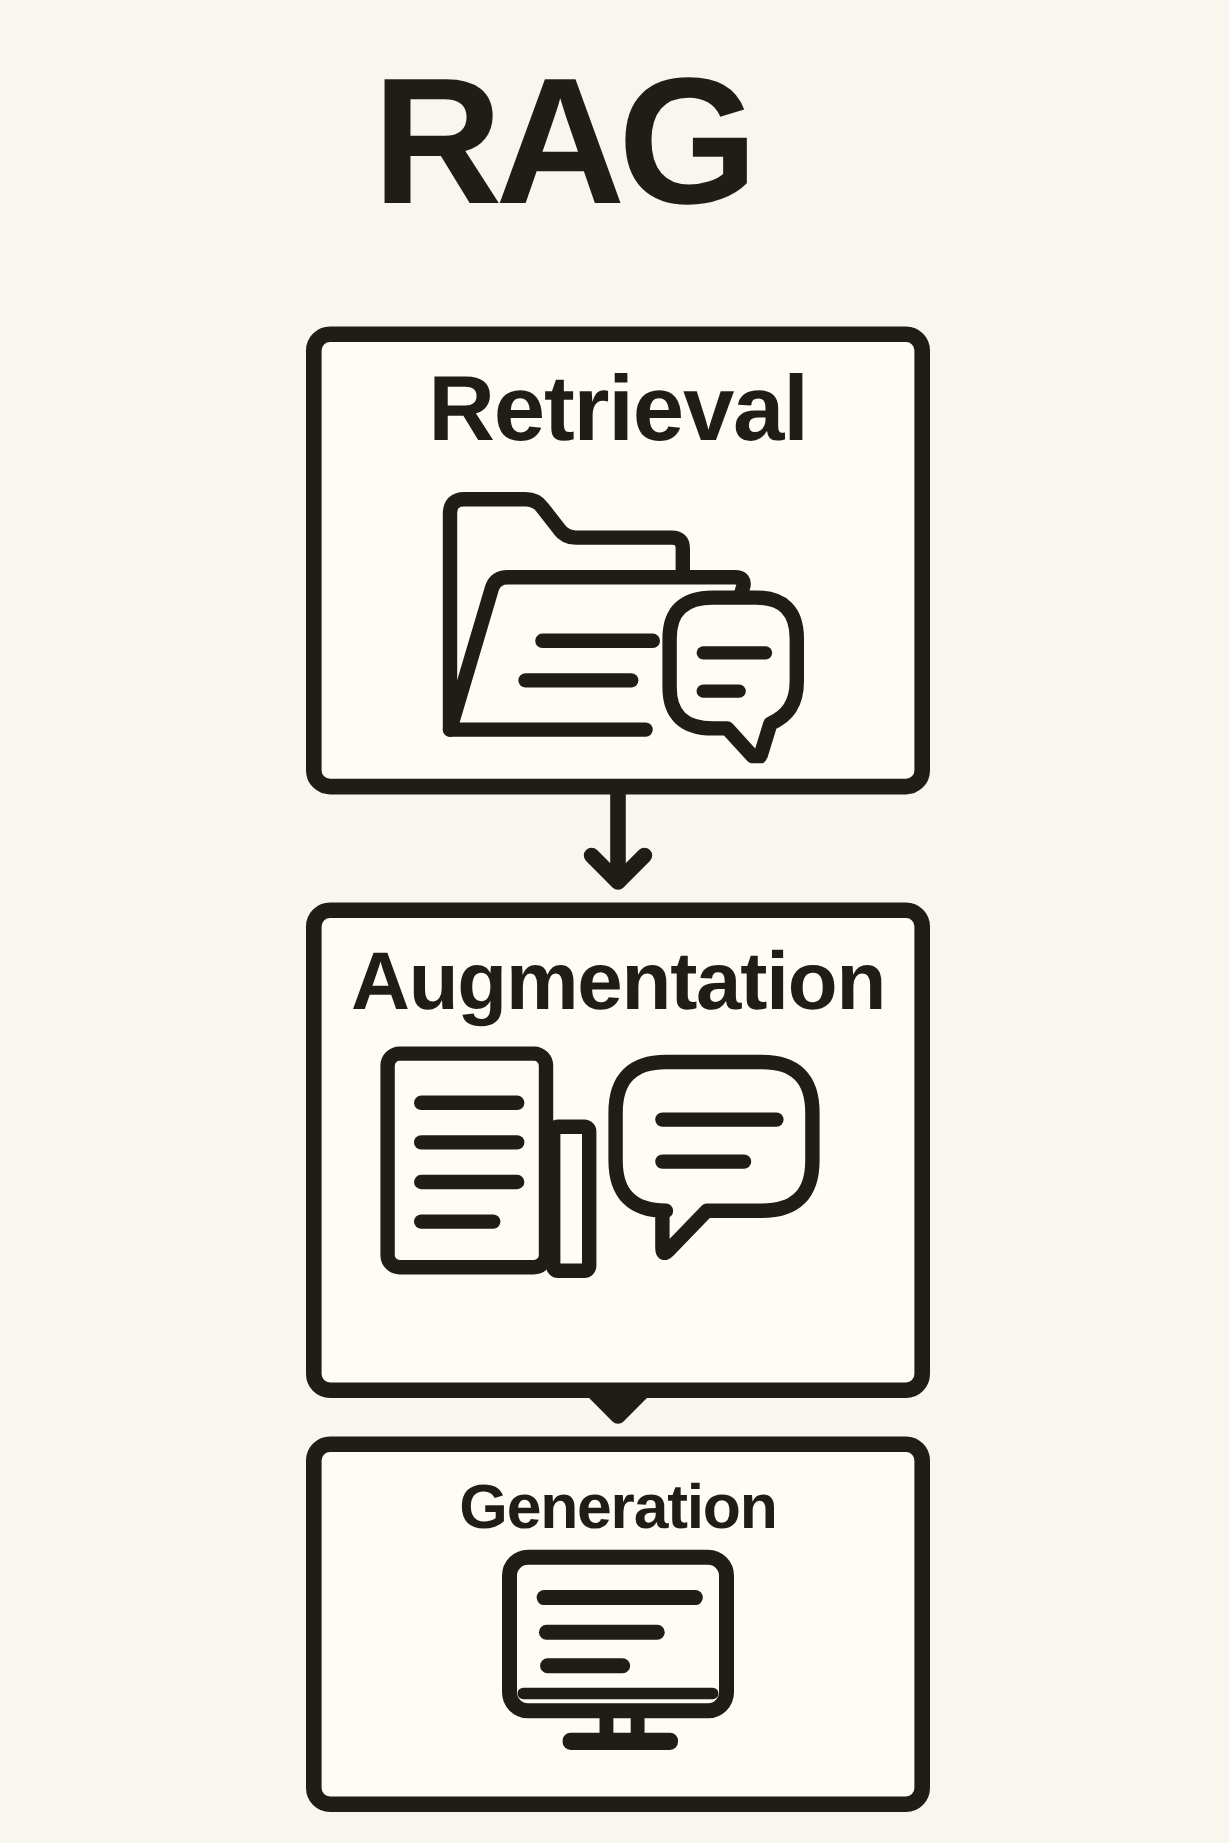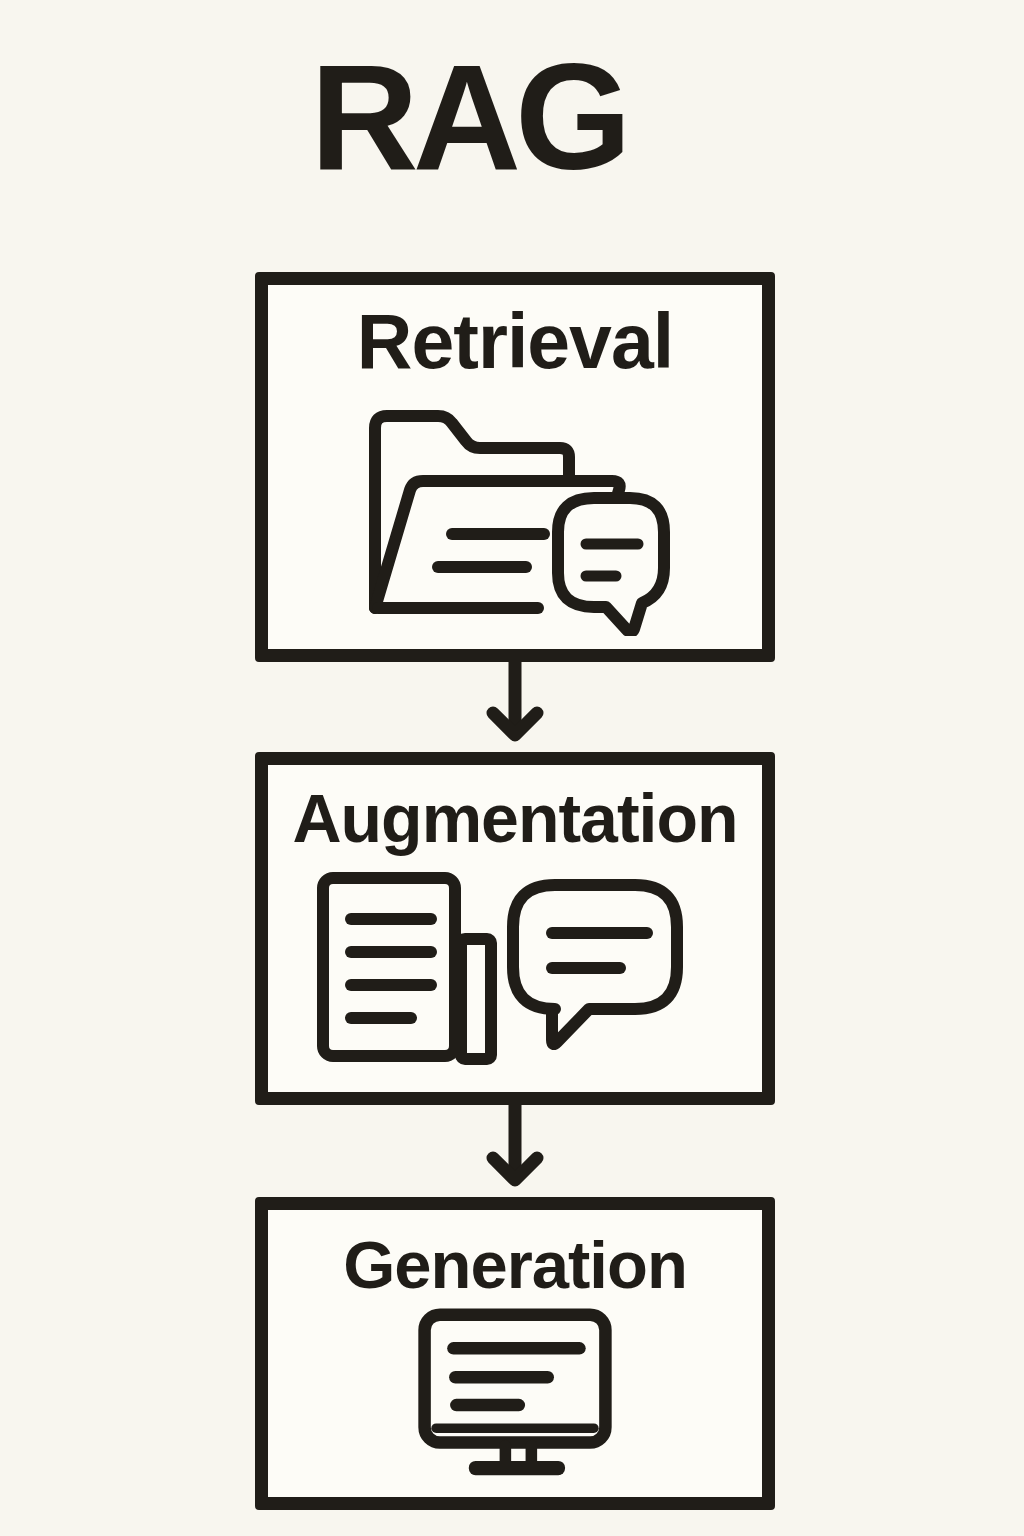--- a/index.html
+++ b/index.html
@@ -28,38 +28,38 @@
   }
   .flow{
     position:absolute;
     left:255px; top:272px;
     width:520px; height:1238px;
   }
   .box{
     position:absolute; left:0;
     width:520px;
     border:13px solid var(--ink);
-    border-radius:4px;
+    border-radius:20px;
     background:var(--paper);
     display:flex;
     flex-direction:column;
     align-items:center;
   }
   .box-retrieval{top:0; height:390px;}
-  .box-augmentation{top:480px; height:353px;}
+  .box-augmentation{top:480px; height:413px;}
   .box-generation{top:925px; height:313px;}
   .box h2{
     font-weight:bold;
     line-height:1.1;
     color:var(--ink);
     white-space:nowrap;
   }
   .box-retrieval h2{font-size:77px; letter-spacing:-1px; margin-top:14px;}
   .box-augmentation h2{font-size:68px; letter-spacing:-1px; margin-top:16px;}
-  .box-generation h2{font-size:67px; letter-spacing:-1px; margin-top:18px;}
+  .box-generation h2{font-size:52px; letter-spacing:-1px; margin-top:18px;}
   .box-retrieval svg.icon{margin-top:2px;}
   .box-augmentation svg.icon{margin-top:15px;}
   .box-generation svg.icon{margin-top:4px;}
   .connector{
     position:absolute; left:0; width:520px; height:92px;
     display:flex; justify-content:center;
   }
   .connector-1{top:388px;}
   .connector-2{top:833px;}
   .stroke{

